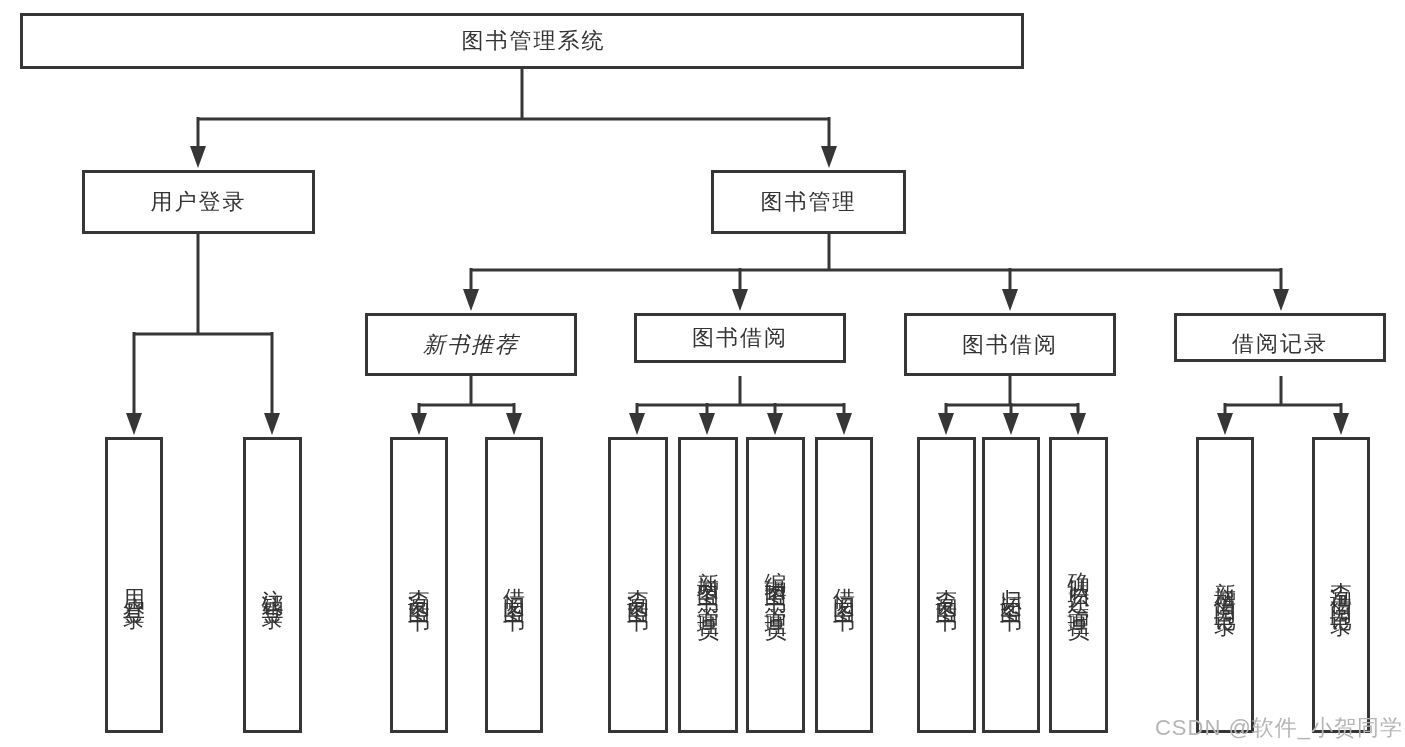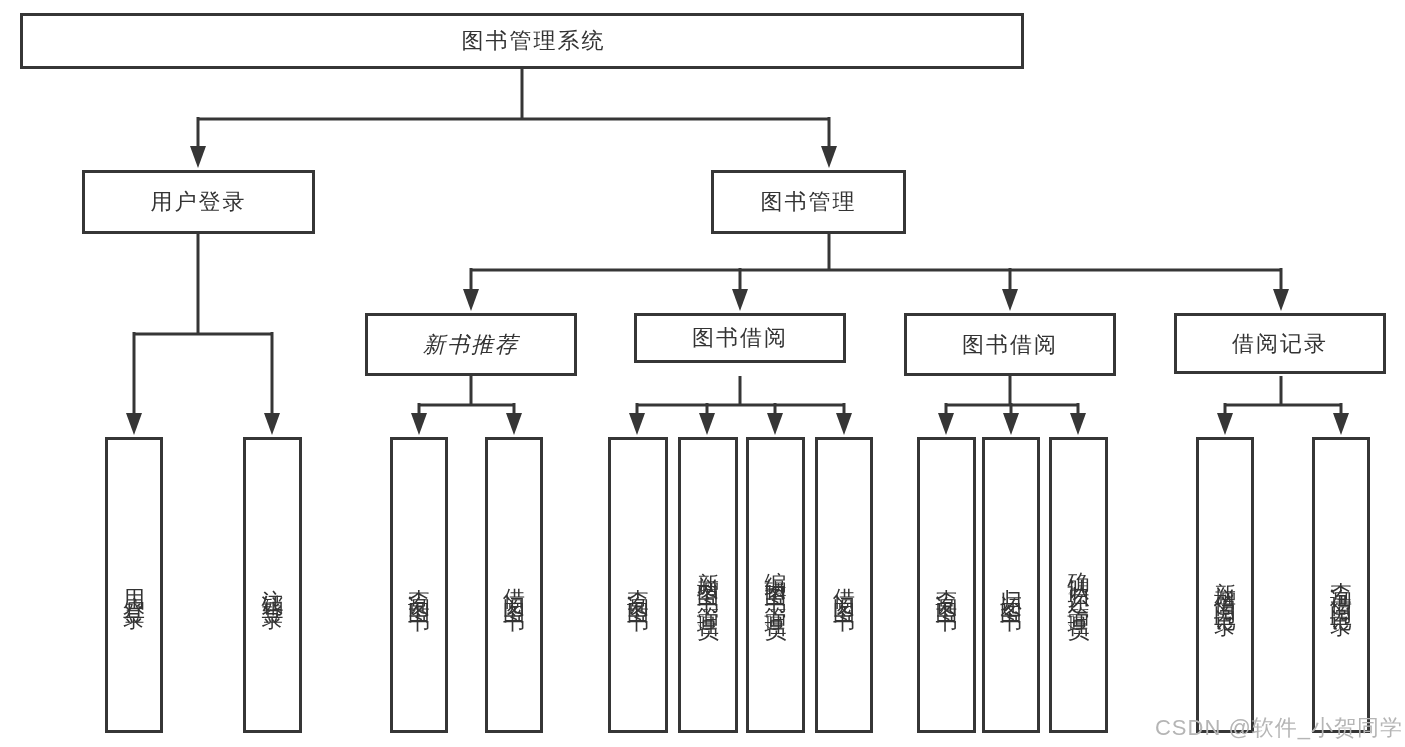--- a/index.html
+++ b/index.html
@@ -152,21 +152,21 @@
 
   <div class="node" style="left:365px; top:313px; width:212px; height:63px;font-style:italic;">
     <span>新书推荐</span>
   </div>
   <div class="node" style="left:634px; top:313px; width:212px; height:50px;">
     <span>图书借阅</span>
   </div>
   <div class="node" style="left:904px; top:313px; width:212px; height:63px;">
     <span>图书借阅</span>
   </div>
-  <div class="node" style="left:1174px; top:313px; width:212px; height:61px;">
+  <div class="node" style="left:1174px; top:313px; width:212px; height:49px;align-items:flex-end;">
     <span>借阅记录</span>
   </div>
 
   <div class="node vnode" style="left:105px; top:437px; width:58px; height:296px;">
     <span class="vtext">用户登录</span>
   </div>
   <div class="node vnode" style="left:243px; top:437px; width:59px; height:296px;">
     <span class="vtext">注销登录</span>
   </div>
 

